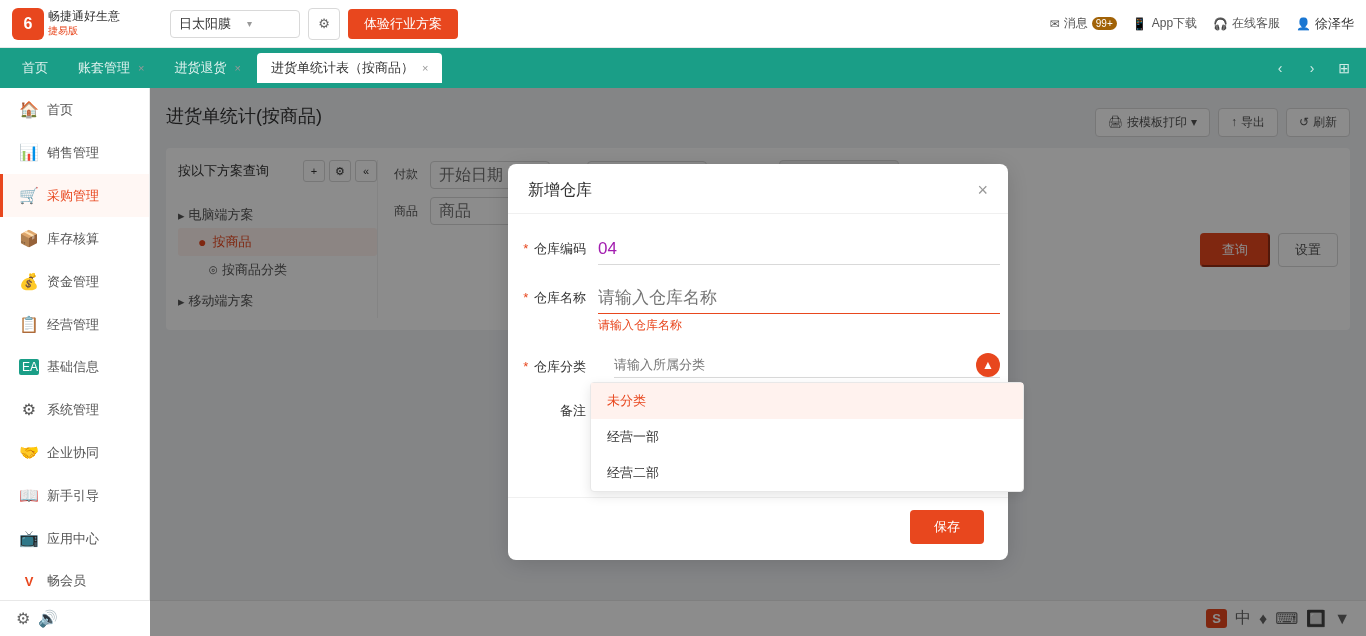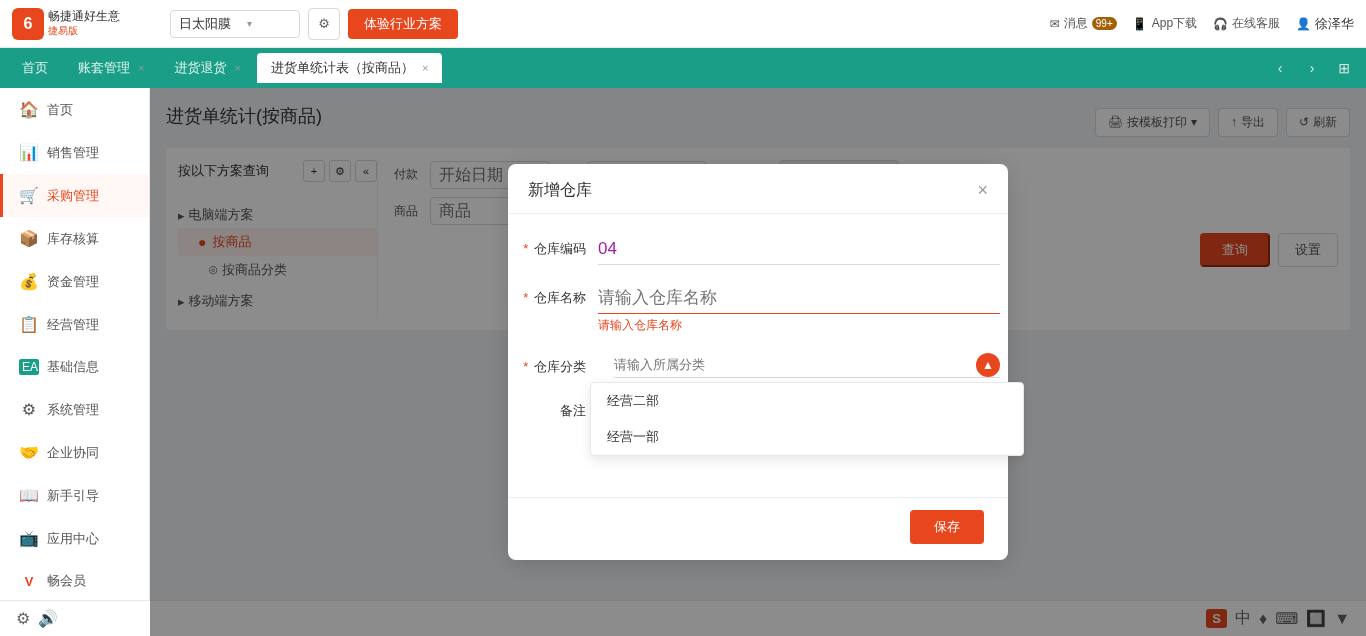--- a/index.html
+++ b/index.html
@@ -453,22 +453,23 @@
           <div class="form-row" style="position:relative;gap:28px;">
             <div class="form-label">
               <span class="required-star">*</span>
               <span>仓库分类</span>
             </div>
             <div class="form-control-wrap select-wrap">
               <input class="select-input" placeholder="请输入所属分类" style="">
               <div class="select-arrow">▲</div>
               
               <div class="dropdown-list">
+                <div class="dropdown-item selected">未分类</div>
+                <div class="dropdown-item">经营一部</div>
                 <div class="dropdown-item">经营二部</div>
-                <div class="dropdown-item">经营一部</div>
               </div>
             </div>
           </div>
 
           <div class="form-row">
             <div class="form-label">备注</div>
             <div class="form-control-wrap">
               <textarea class="form-textarea" rows="2" style=""></textarea>
             </div>
           </div>

